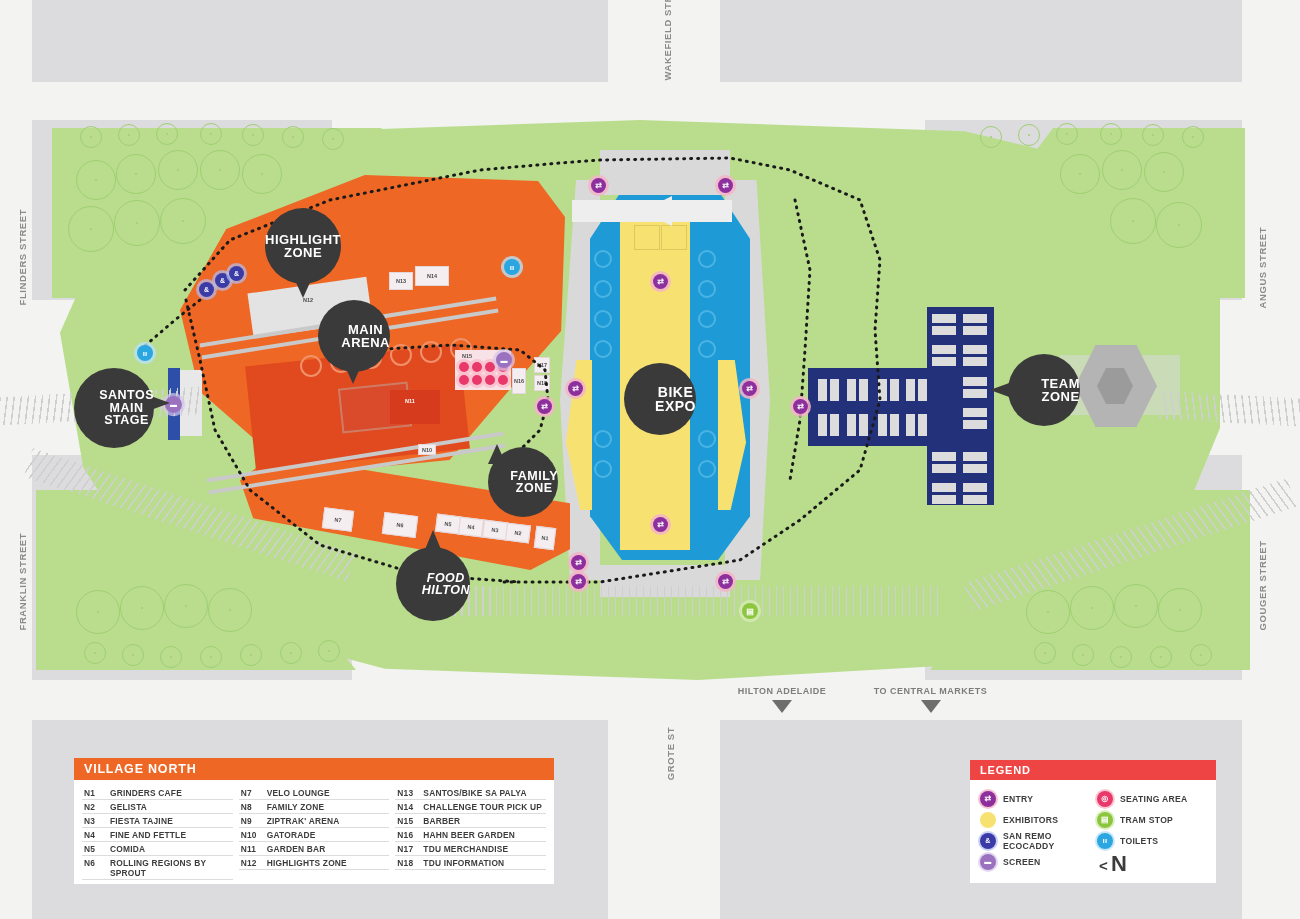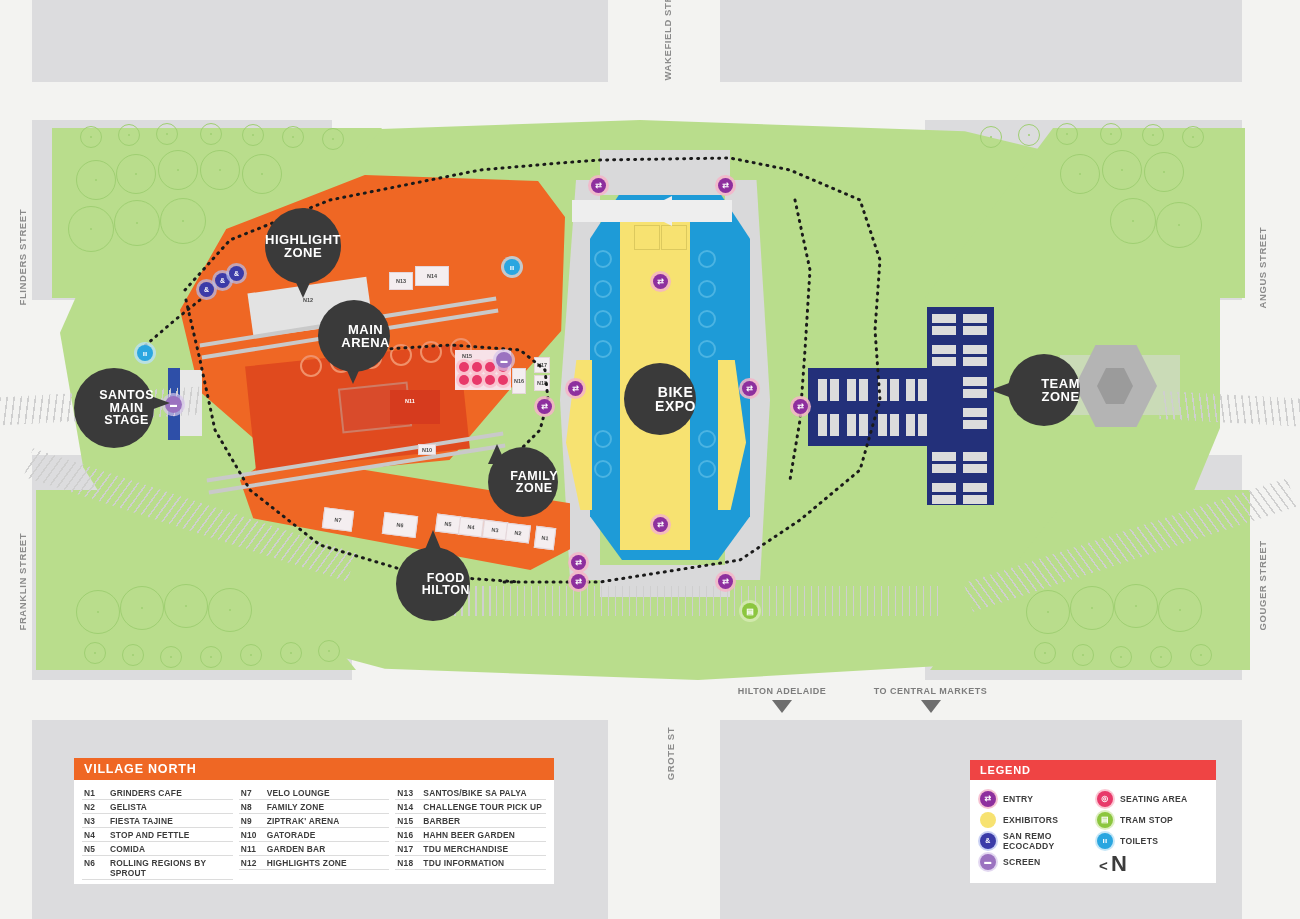--- a/index.html
+++ b/index.html
@@ -470,21 +470,21 @@
   <div class="tail" style="left:148px;top:395px;border-top:8px solid transparent;border-bottom:8px solid transparent;border-left:22px solid #3a3a3a;"></div>
 
   <div class="pin" style="left:488px;top:447px;width:70px;height:70px;font-size:12.5px;">
     <div>
       <span>FAMILY</span>
       <span>ZONE</span>
     </div>
   </div>
   <div class="tail" style="left:488px;top:444px;border-left:9px solid transparent;border-right:9px solid transparent;border-bottom:20px solid #3a3a3a;"></div>
 
-  <div class="pin" style="left:396px;top:547px;width:74px;height:74px;font-size:12.5px;">
+  <div class="pin" style="left:396px;top:547px;width:74px;height:74px;font-size:12.5px;font-style:italic;">
     <div>
       <span>FOOD</span>
       <span>HILTON</span>
     </div>
   </div>
   <div class="tail" style="left:424px;top:530px;border-left:9px solid transparent;border-right:9px solid transparent;border-bottom:22px solid #3a3a3a;"></div>
 
   <div class="pin" style="left:624px;top:363px;width:72px;height:72px;font-size:14px;z-index:45;">
     <div>
       <span>BIKE</span>
@@ -541,21 +541,21 @@
         <div class="vn-row">
           <span class="vn-code">N2</span>
           <span>GELISTA</span>
         </div>
         <div class="vn-row">
           <span class="vn-code">N3</span>
           <span>FIESTA TAJINE</span>
         </div>
         <div class="vn-row">
           <span class="vn-code">N4</span>
-          <span>STOP AND FETTLE</span>
+          <span>FINE AND FETTLE</span>
         </div>
         <div class="vn-row">
           <span class="vn-code">N5</span>
           <span>COMIDA</span>
         </div>
         <div class="vn-row">
           <span class="vn-code">N6</span>
           <span>ROLLING REGIONS BY SPROUT</span>
         </div>
       </div>

